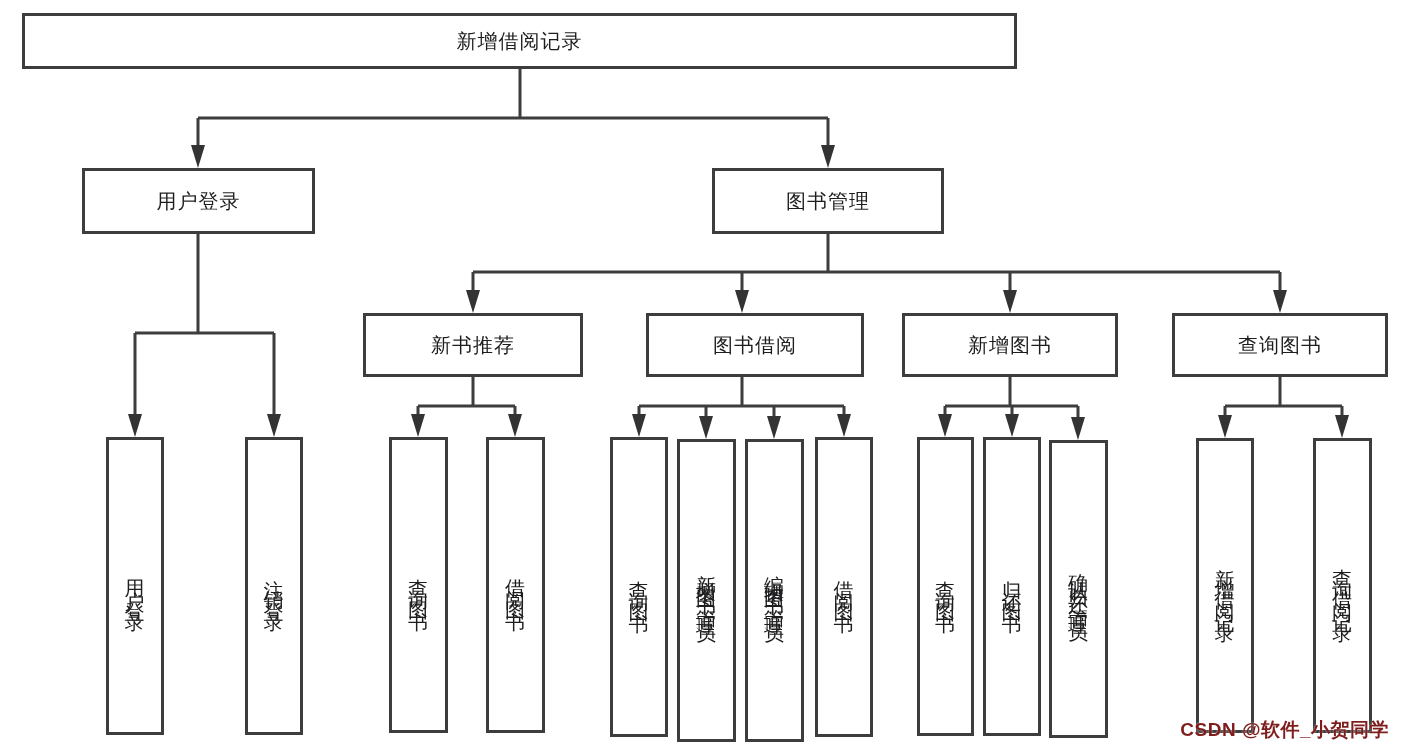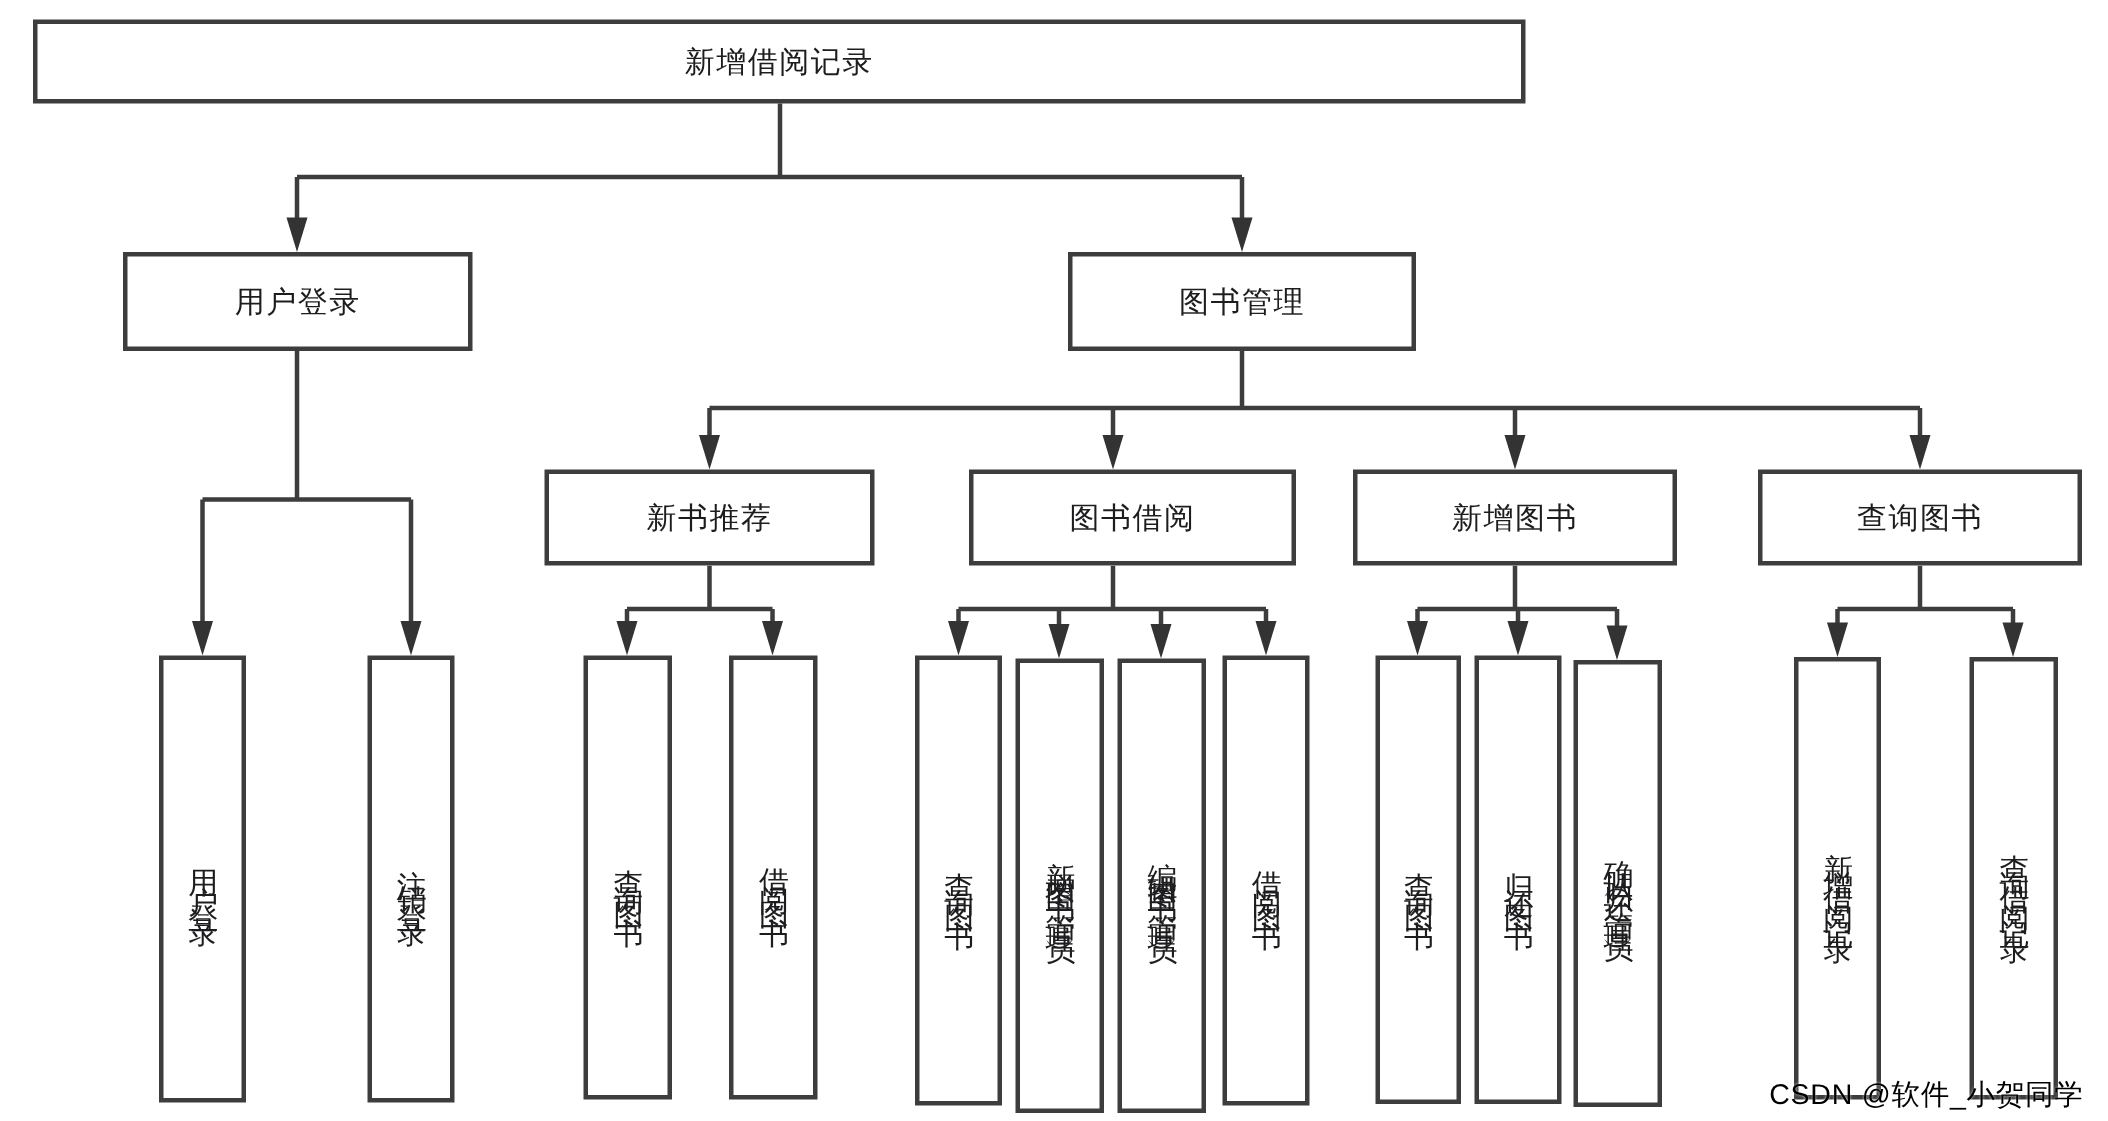--- a/index.html
+++ b/index.html
@@ -35,24 +35,25 @@
     letter-spacing: 11px;
     line-height: 1;
     white-space: nowrap;
   }
   .vbox .vtext.long { letter-spacing: 7px; }
   .watermark {
     position: absolute;
     right: 16px;
     bottom: 4px;
     font-size: 19px;
-    color: #000000;
+    color: #7f1d1d;
     letter-spacing: 0.5px;
     white-space: nowrap;
     text-shadow: 0 0 2px rgba(255,255,255,0.8);
+    font-weight: bold;
   }
 </style>
 </head>
 <body>
 
 <div class="canvas">
 
   <svg class="connectors" viewBox="0 0 1405 747">
     <path d="M520 68 V118 M198 118 H828 M198 118 V152 M828 118 V152
          M198 233 V333 M135 333 H274 M135 333 V422 M274 333 V422

